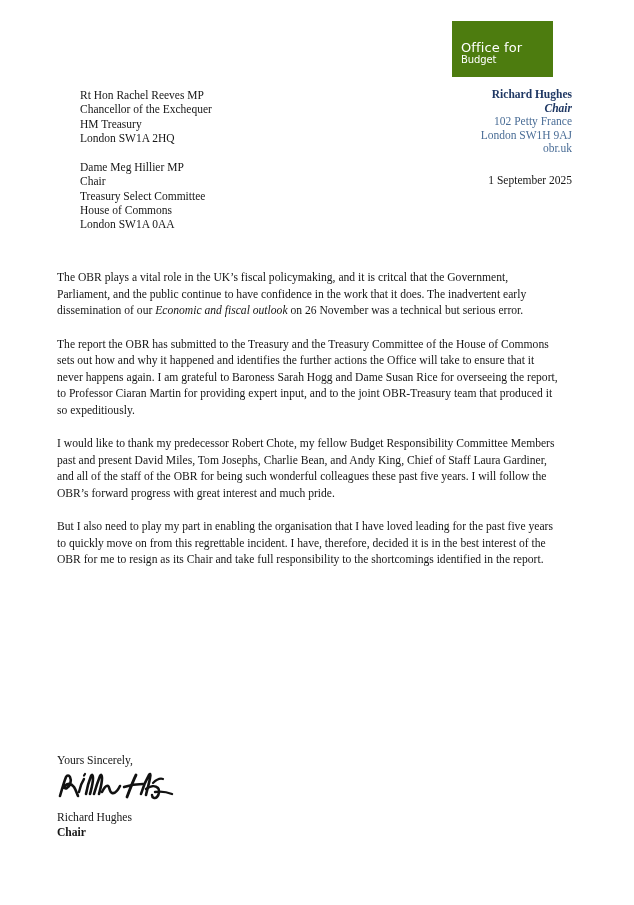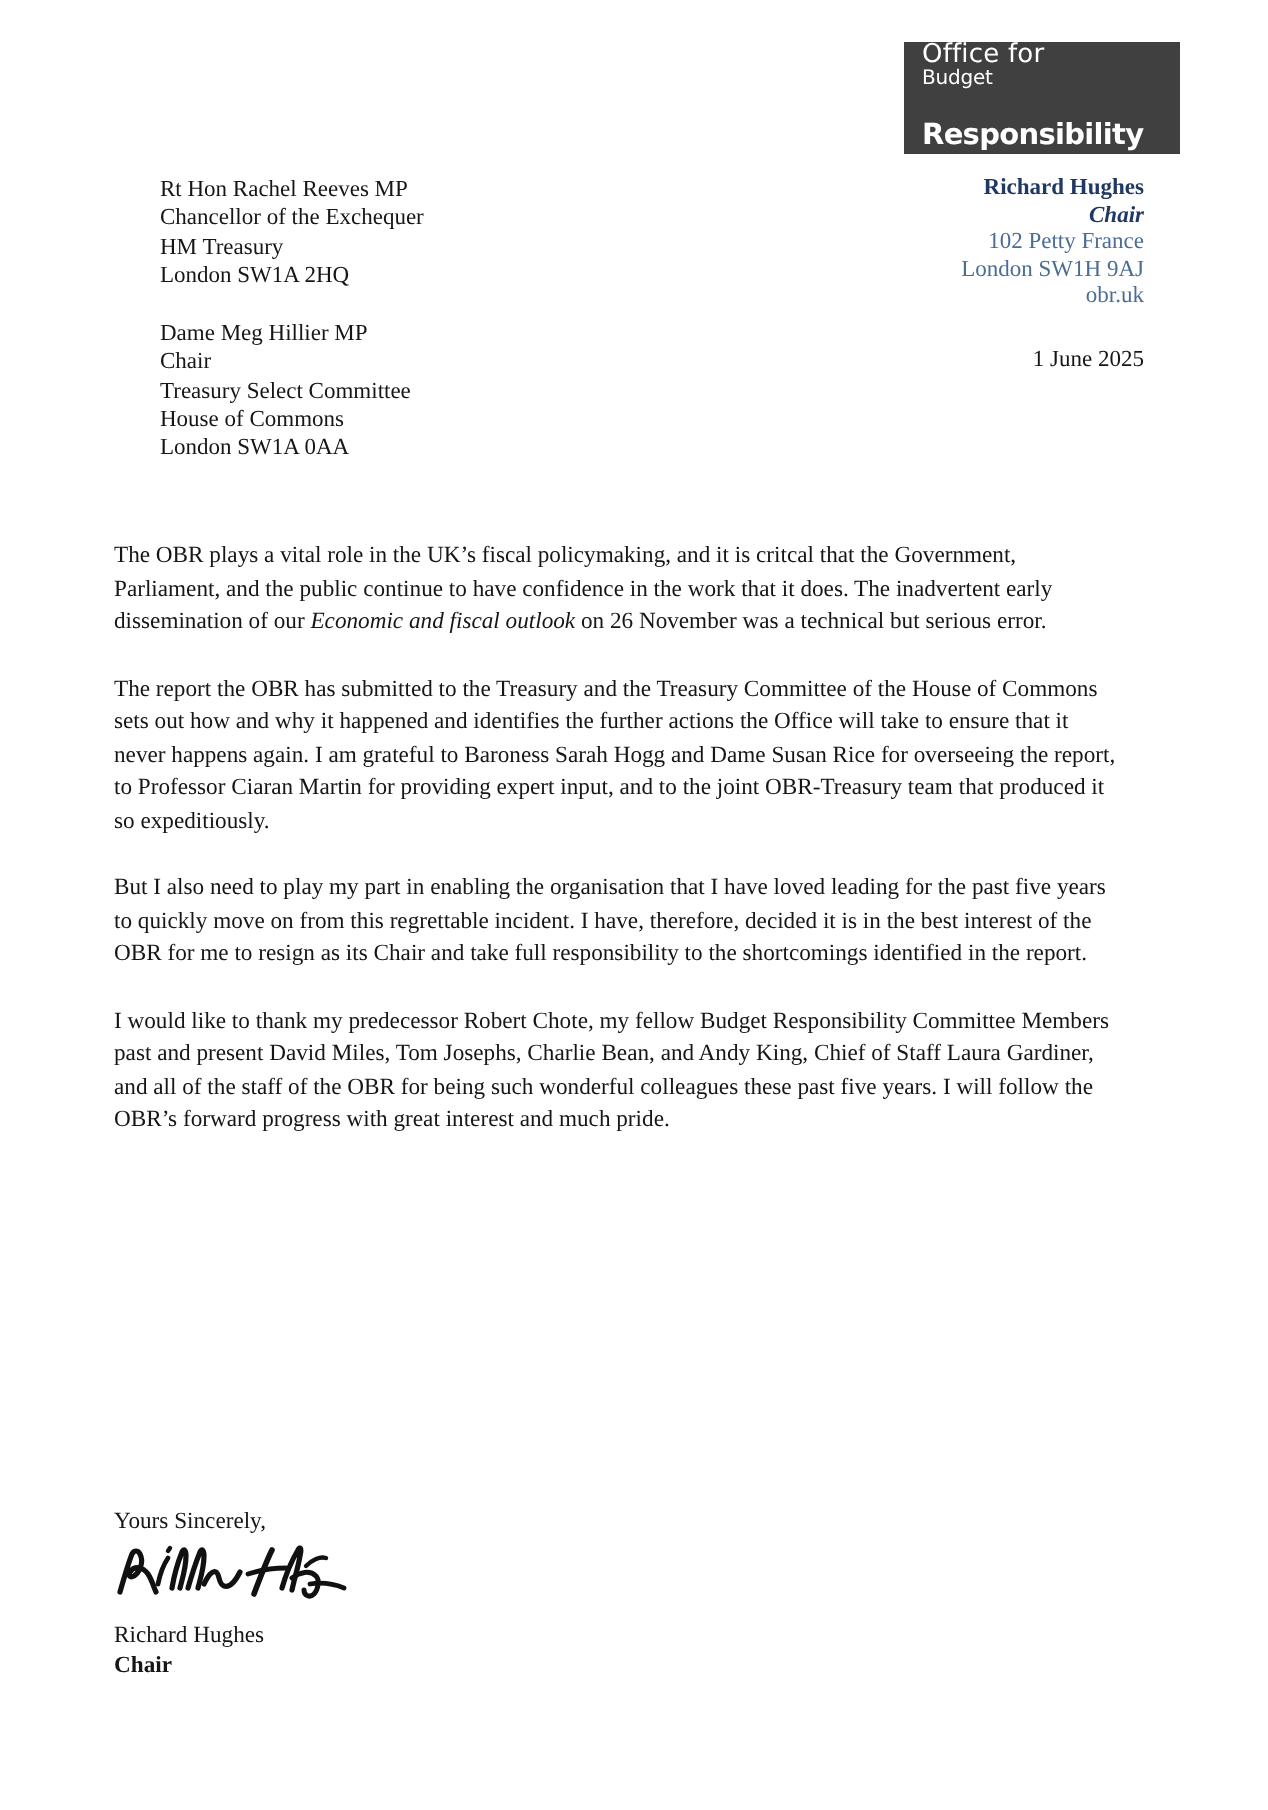--- a/index.html
+++ b/index.html
@@ -14,25 +14,25 @@
     font-family: "Liberation Serif", "DejaVu Serif", serif;
     color: #161616;
     overflow: hidden;
   }
 
   
   .logo-block {
     position: absolute;
     left: 452px;
     top: 21px;
-    width: 138px;
+    width: 101px;
     height: 56px;
-    background: #404040;
+    background: #4d7c0f;
     box-sizing: border-box;
-    padding: 0 8px 0 9px;
+    padding: 20px 8px 0 9px;
     font-family: "DejaVu Sans", "Liberation Sans", sans-serif;
     color: #ffffff;
     line-height: 1.0;
   }
   .logo-line1 {
     font-size: 13px;
     font-weight: 400;
     letter-spacing: 0.1px;
     display: block;
     margin-bottom: 1px;
@@ -143,21 +143,21 @@
 </div>
 
 <div class="contact-block">
   <span class="contact-name">Richard Hughes</span>
   <span class="contact-role">Chair</span>
   <span class="contact-addr">102 Petty France</span>
   <span class="contact-addr">London SW1H 9AJ</span>
   <span class="contact-addr">obr.uk</span>
 </div>
 
-<div class="date-line">1 June 2025</div>
+<div class="date-line">1 September 2025</div>
 
 <div class="address-block primary">
   <span>Rt Hon Rachel Reeves MP</span>
   <span>Chancellor of the Exchequer</span>
   <span>HM Treasury</span>
   <span>London SW1A 2HQ</span>
 </div>
 
 <div class="address-block secondary">
   <span>Dame Meg Hillier MP</span>
@@ -168,23 +168,23 @@
 </div>
 
 <div class="body-area">
 
 
   <p class="para"><span>The OBR plays a vital role in the UK’s fiscal policymaking, and it is critcal that the Government, Parliament, and the public continue to have confidence in the work that it does. The inadvertent early dissemination of our </span><em>Economic and fiscal outlook</em><span> on 26 November was a technical but serious error.</span></p>
 
   <p class="para">The report the OBR has submitted to the Treasury and the Treasury Committee of the House of Commons sets out how and why it happened and identifies the further actions the Office will take to ensure that it never happens again. I am grateful to Baroness Sarah Hogg and Dame Susan Rice for overseeing the report, to Professor Ciaran Martin for providing expert input, and to the joint OBR-Treasury team that produced it so expeditiously.</p>
 
 
+  <p class="para">I would like to thank my predecessor Robert Chote, my fellow Budget Responsibility Committee Members past and present David Miles, Tom Josephs, Charlie Bean, and Andy King, Chief of Staff Laura Gardiner, and all of the staff of the OBR for being such wonderful colleagues these past five years.  I will follow the OBR’s forward progress with great interest and much pride.</p>
+
   <p class="para">But I also need to play my part in enabling the organisation that I have loved leading for the past five years to quickly move on from this regrettable incident. I have, therefore, decided it is in the best interest of the OBR for me to resign as its Chair and take full responsibility to the shortcomings identified in the report.</p>
-
-  <p class="para">I would like to thank my predecessor Robert Chote, my fellow Budget Responsibility Committee Members past and present David Miles, Tom Josephs, Charlie Bean, and Andy King, Chief of Staff Laura Gardiner, and all of the staff of the OBR for being such wonderful colleagues these past five years.  I will follow the OBR’s forward progress with great interest and much pride.</p>
 </div>
 
 <div class="signoff">
   <span class="signoff-greeting">Yours Sincerely,</span>
 
   <span class="signature-mark">
     <svg width="118" height="34" viewBox="0 0 118 34" xmlns="http://www.w3.org/2000/svg">
       <g fill="none" stroke="#111111" stroke-linecap="round" stroke-linejoin="round">
         <path d="M3 26 C5 19, 7 12, 9 7 C10 5, 12 5, 13 7 C15 11, 13 16, 10 18 C8 19, 7 18, 8 16 C10 13, 14 13, 17 17 C19 20, 20 24, 21 26" stroke-width="2.6"></path>
         <path d="M22 22 C23 17, 25 12, 27 9" stroke-width="2.4"></path>

